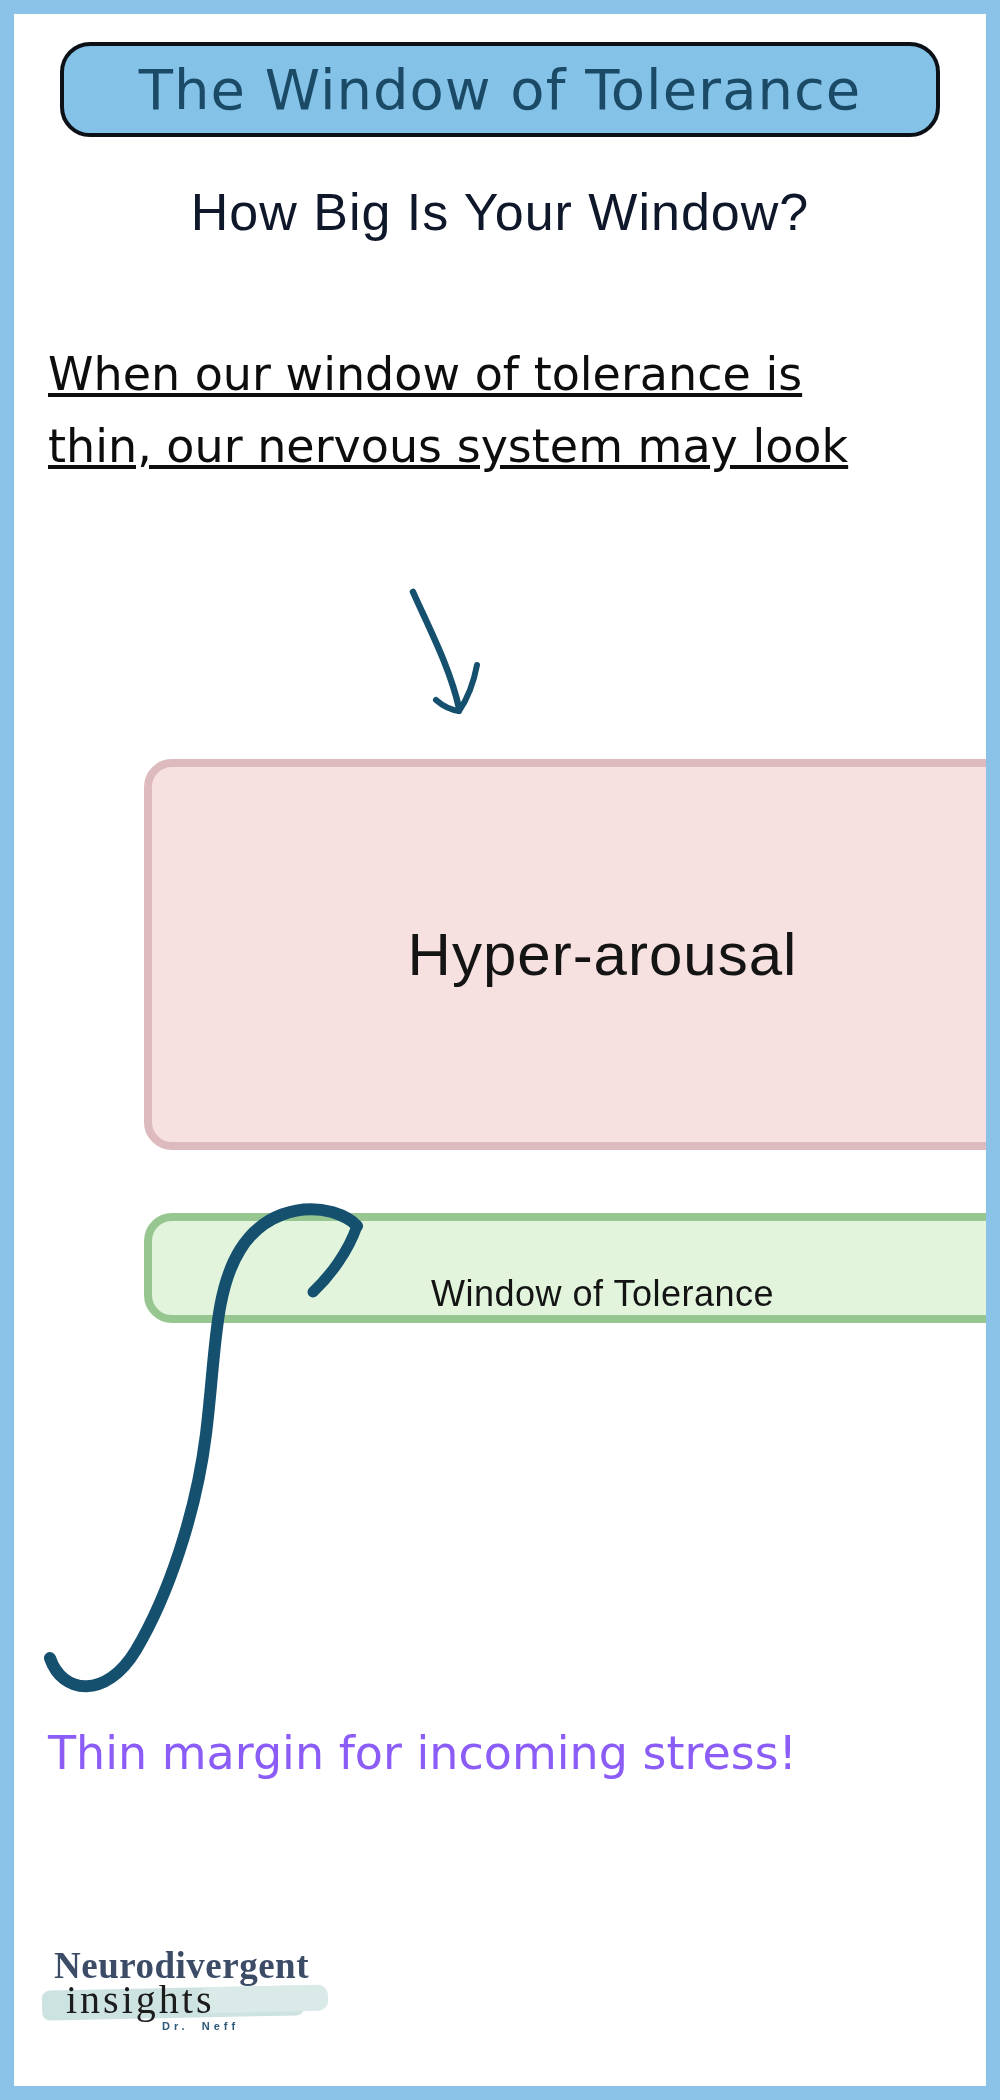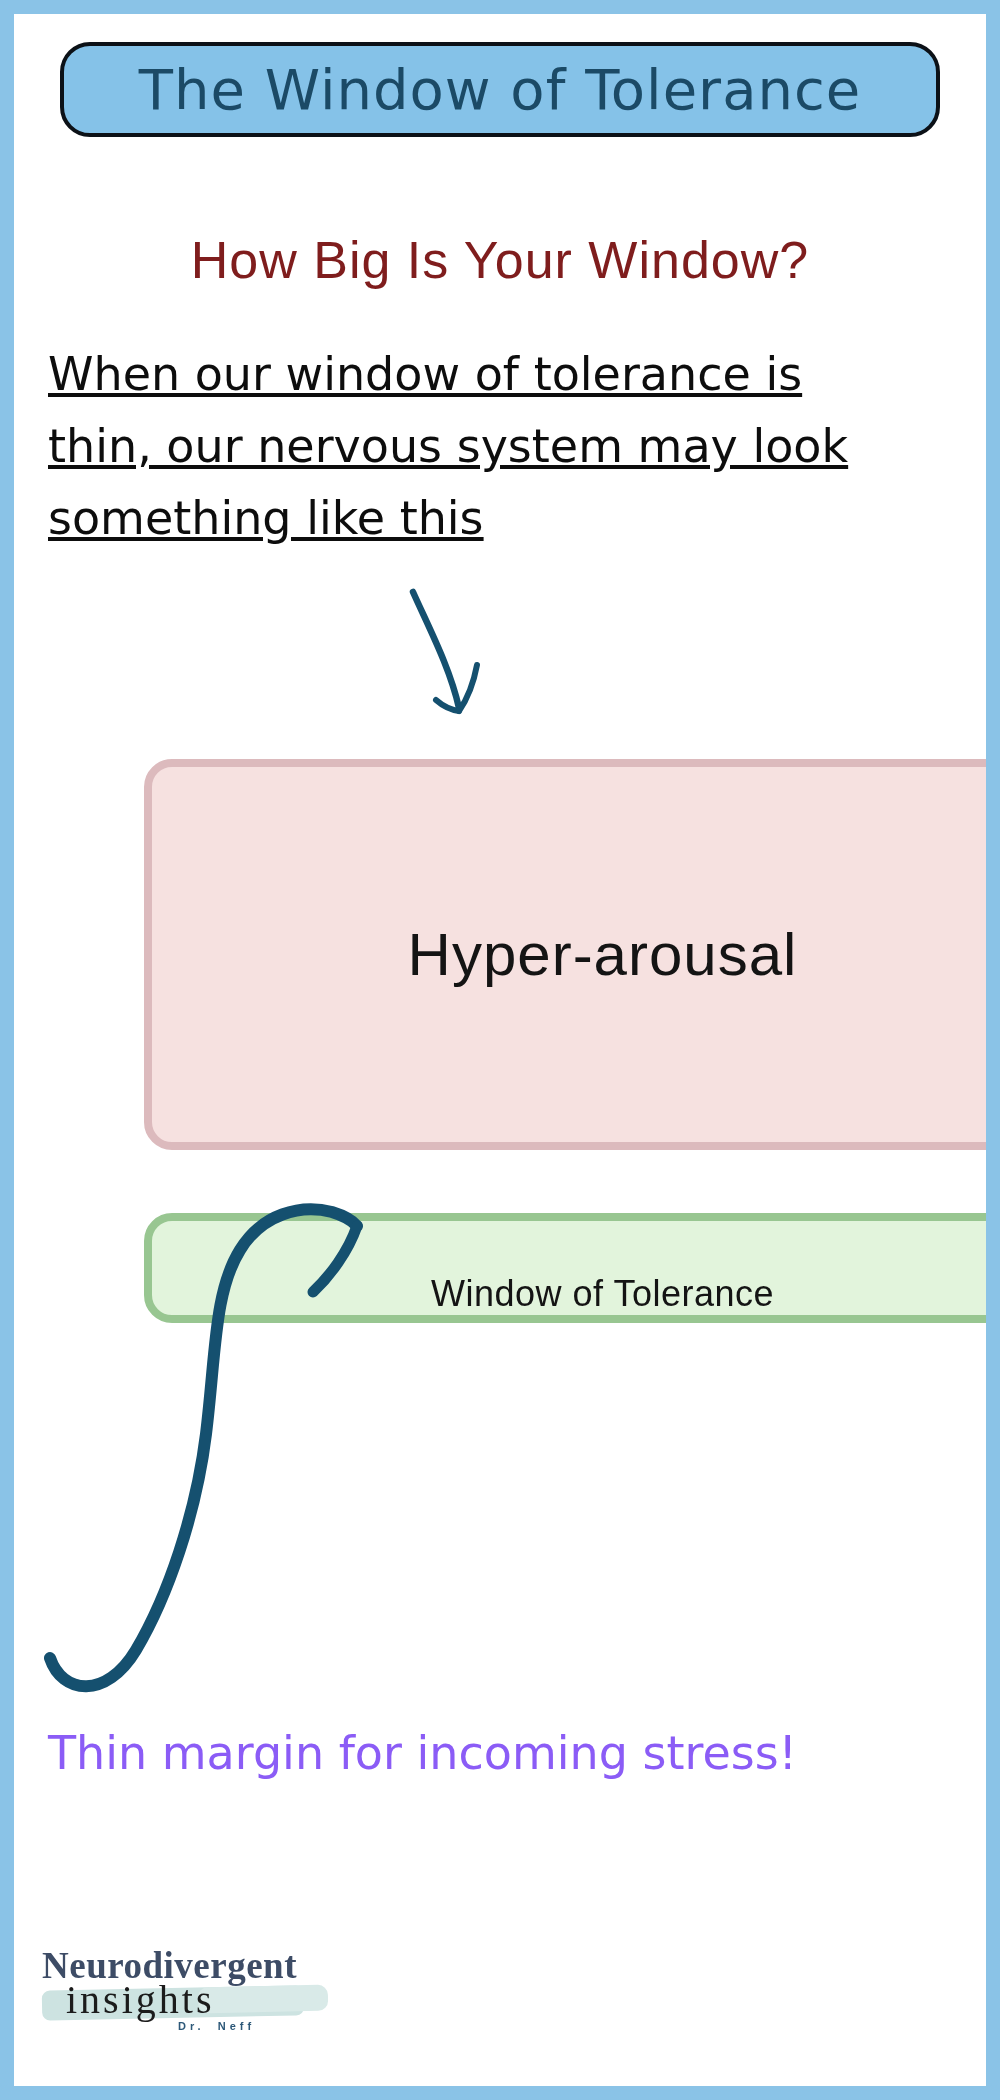--- a/index.html
+++ b/index.html
@@ -66,52 +66,51 @@
     position:absolute;left:4px;top:44px;width:262px;height:30px;
     background:#cde3e1;border-radius:8px;
     transform:rotate(-1.2deg);
   }
   .logo .brush2{
     position:absolute;left:160px;top:42px;width:130px;height:26px;
     background:#d9eae8;border-radius:10px;
     transform:rotate(-1.2deg);
   }
   .logo .brand-top{
-    position:absolute;left:4px;top:0;
+    position:absolute;left:16px;top:0;
     font-family:"Liberation Serif", serif;font-weight:bold;
     font-size:37px;color:#3d4c66;letter-spacing:0.5px;white-space:nowrap;
   }
   .logo .brand-bottom{
     position:absolute;left:28px;top:32px;
     font-family:"Liberation Serif", serif;
     font-size:40px;color:#1c1c1c;letter-spacing:3px;white-space:nowrap;
   }
   .logo .byline{
-    position:absolute;left:140px;top:76px;
+    position:absolute;left:124px;top:76px;
     font-size:11px;font-weight:bold;color:#2d5878;
     letter-spacing:4px;word-spacing:6px;white-space:nowrap;
   }
 </style>
 </head>
 <body>
 
 <div class="canvas">
 
   <div class="frame" style="border-color: rgb(138, 195, 231);"></div>
 
   <div class="banner" style="background-color: rgb(133, 194, 232); border-color: rgb(12, 17, 23);">
     <span class="title" style="color: rgb(27, 74, 102);">The Window of Tolerance</span>
   </div>
 
-  <div class="subtitle" style="color: #7f1d1d; margin-top: 48px;">How Big Is Your Window?</div>
+  <div class="subtitle" style="color: #0f172a;">How Big Is Your Window?</div>
 
   <div class="intro" style="color: rgb(13, 13, 13); text-decoration: underline;">
     <div>When our window of tolerance is</div>
     <div>thin, our nervous system may look</div>
-    <div>something like this</div>
   </div>
 
   <svg class="arrows" viewBox="0 0 1000 2100" xmlns="http://www.w3.org/2000/svg">
     <g>
       <path d="M 413 592 C 430 630 450 668 459 708" stroke-width="6.5" style="stroke: rgb(21, 80, 111);"></path>
       <path d="M 436 700 C 444 707 452 710 459 711" stroke-width="6" style="stroke: rgb(21, 80, 111);"></path>
       <path d="M 459 711 C 468 698 474 681 477 665" stroke-width="6" style="stroke: rgb(21, 80, 111);"></path>
     </g>
     <g>
       <path d="M 50 1658 C 62 1694 106 1700 136 1650

